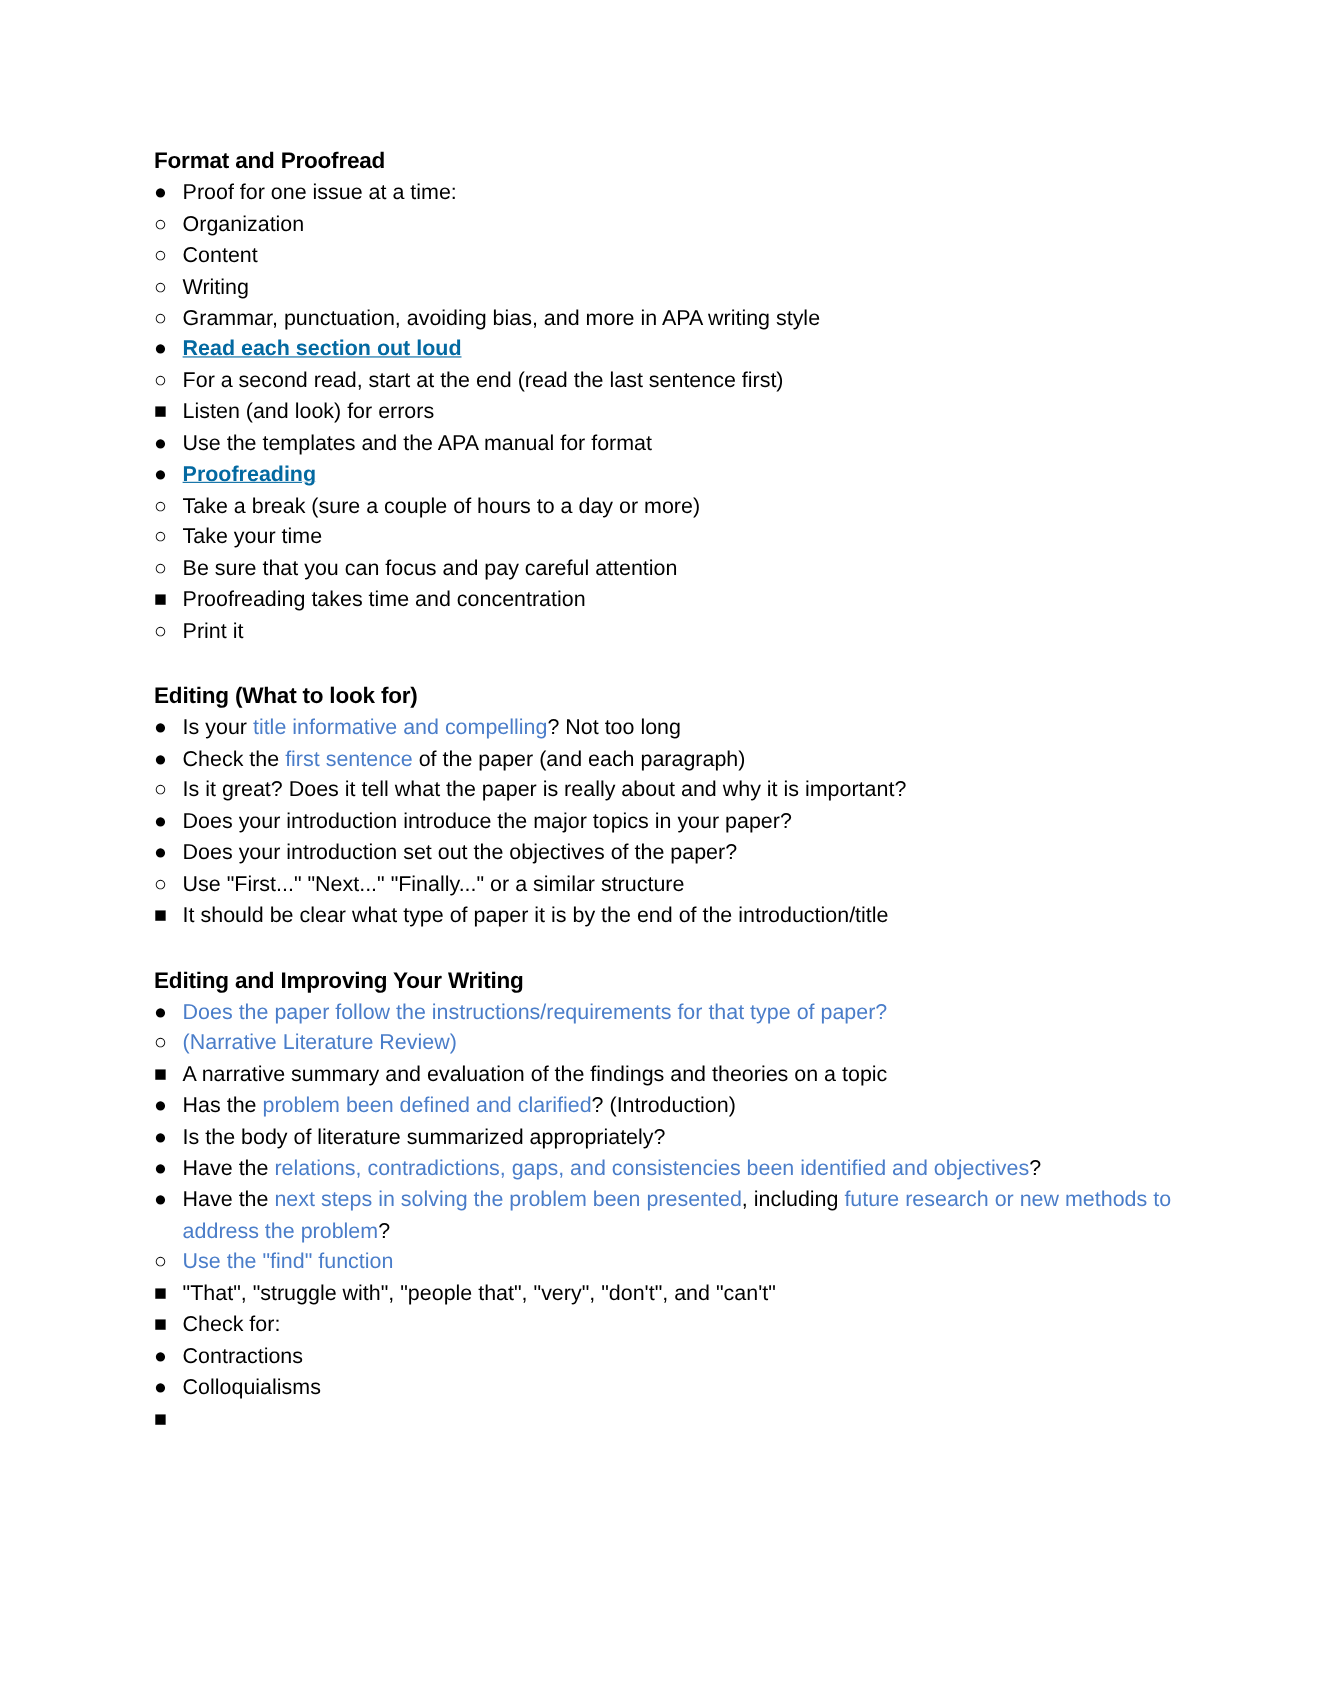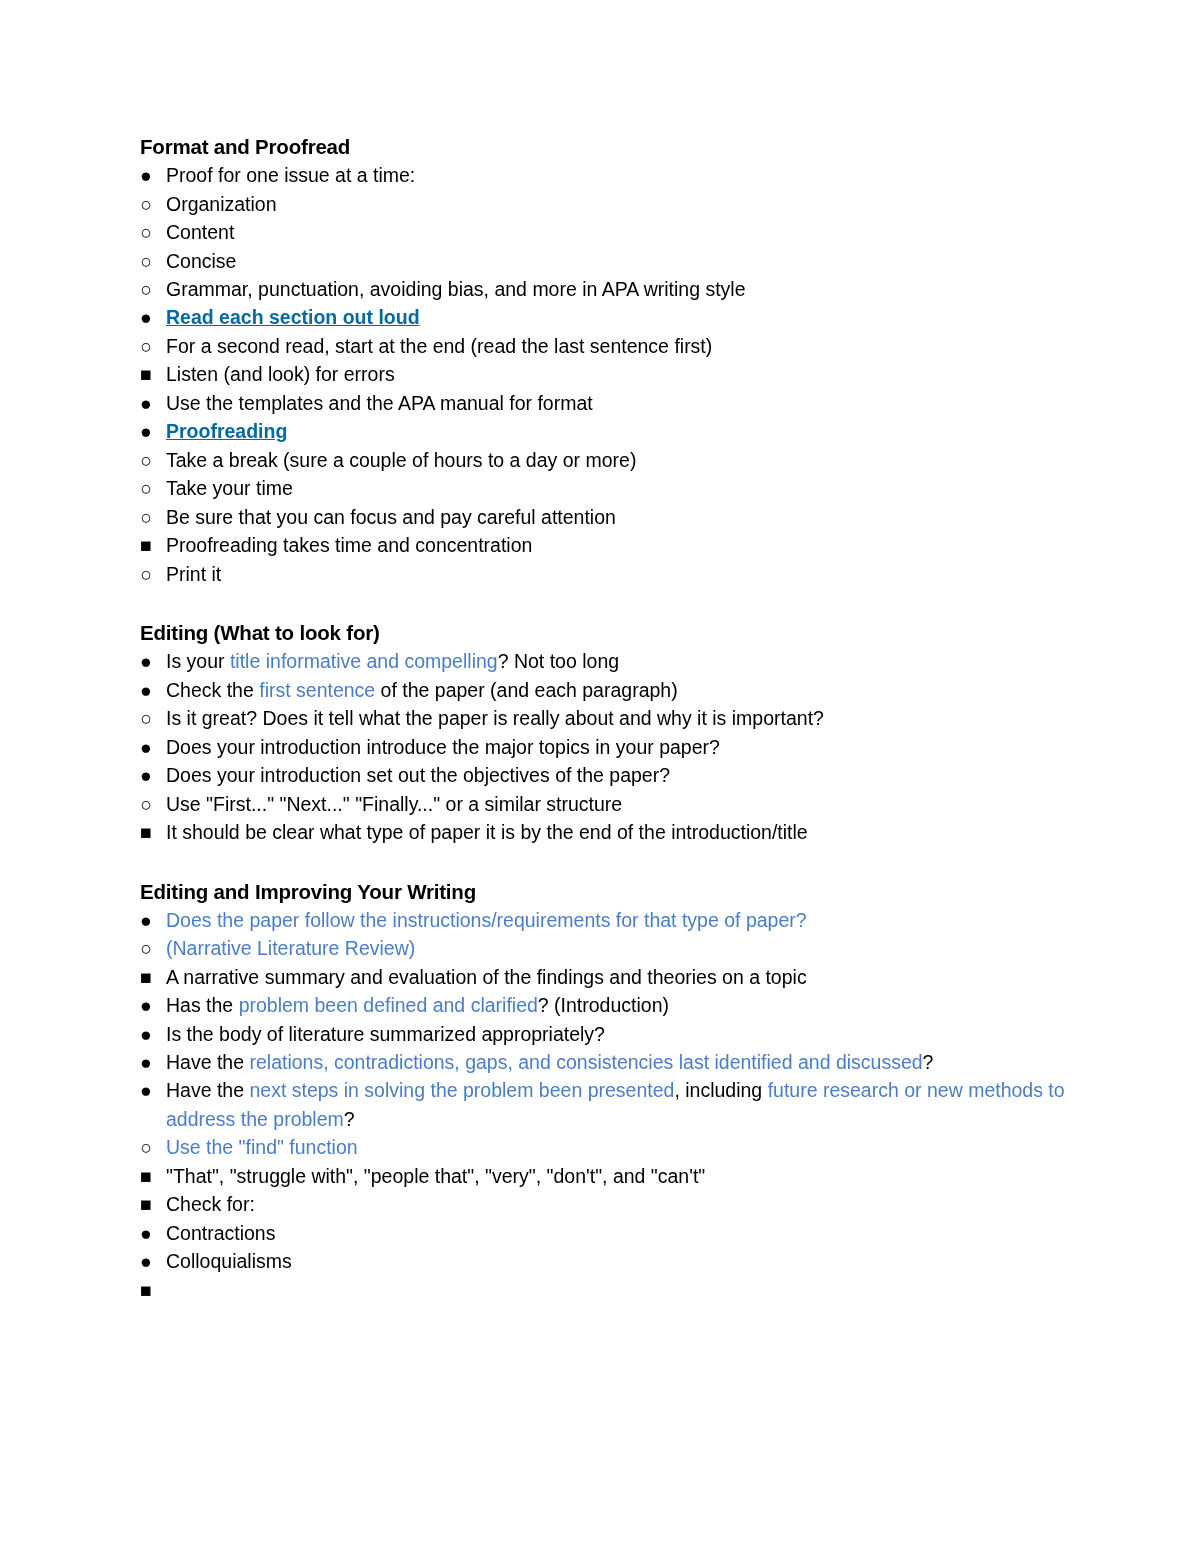--- a/index.html
+++ b/index.html
@@ -85,21 +85,21 @@
 <body>
 
 <div class="page">
   <div class="content" id="doc-root">
       <div class="section-block">
         <h2 class="section">Format and Proofread</h2>
         <ul>
           <li class="item lvl1"><span class="bullet disc">●</span><span class="txt">Proof for one issue at a time:</span></li>
           <li class="item lvl2"><span class="bullet circ">○</span><span class="txt">Organization</span></li>
           <li class="item lvl2"><span class="bullet circ">○</span><span class="txt">Content</span></li>
-          <li class="item lvl2"><span class="bullet circ">○</span><span class="txt">Concise</span></li>
+          <li class="item lvl2"><span class="bullet circ">○</span><span class="txt">Writing</span></li>
           <li class="item lvl2"><span class="bullet circ">○</span><span class="txt">Grammar, punctuation, avoiding bias, and more in APA writing style</span></li>
           <li class="item lvl1"><span class="bullet disc">●</span><span class="txt bluelink">Read each section out loud</span></li>
           <li class="item lvl2"><span class="bullet circ">○</span><span class="txt">For a second read, start at the end (read the last sentence first)</span></li>
           <li class="item lvl3"><span class="bullet sq">■</span><span class="txt">Listen (and look) for errors</span></li>
           <li class="item lvl1"><span class="bullet disc">●</span><span class="txt">Use the templates and the APA manual for format</span></li>
           <li class="item lvl1"><span class="bullet disc">●</span><span class="txt bluelink">Proofreading</span></li>
           <li class="item lvl2"><span class="bullet circ">○</span><span class="txt">Take a break (sure a couple of hours to a day or more)</span></li>
           <li class="item lvl2"><span class="bullet circ">○</span><span class="txt">Take your time</span></li>
           <li class="item lvl2"><span class="bullet circ">○</span><span class="txt">Be sure that you can focus and pay careful attention</span></li>
           <li class="item lvl3"><span class="bullet sq">■</span><span class="txt">Proofreading takes time and concentration</span></li>
@@ -121,21 +121,21 @@
       </div>
       <div class="gap"></div>
       <div class="section-block">
         <h2 class="section">Editing and Improving Your Writing</h2>
         <ul>
           <li class="item lvl1"><span class="bullet disc">●</span><span class="txt blue">Does the paper follow the instructions/requirements for that type of paper?</span></li>
           <li class="item lvl2"><span class="bullet circ">○</span><span class="txt blue">(Narrative Literature Review)</span></li>
           <li class="item lvl3"><span class="bullet sq">■</span><span class="txt">A narrative summary and evaluation of the findings and theories on a topic</span></li>
           <li class="item lvl4"><span class="bullet smalldisc">●</span><span class="txt">Has the </span><span class="txt blue">problem been defined and clarified</span><span class="txt">? (Introduction)</span></li>
           <li class="item lvl4"><span class="bullet smalldisc">●</span><span class="txt">Is the body of literature summarized appropriately?</span></li>
-          <li class="item lvl4"><span class="bullet smalldisc">●</span><span class="txt">Have the </span><span class="txt blue">relations, contradictions, gaps, and consistencies last identified and discussed</span><span class="txt">?</span></li>
+          <li class="item lvl4"><span class="bullet smalldisc">●</span><span class="txt">Have the </span><span class="txt blue">relations, contradictions, gaps, and consistencies been identified and objectives</span><span class="txt">?</span></li>
           <li class="item lvl4"><span class="bullet smalldisc">●</span><span class="txt">Have the </span><span class="txt blue">next steps in solving the problem been presented</span><span class="txt">, including </span><span class="txt blue">future research or new methods to address the problem</span><span class="txt">?</span></li>
           <li class="item lvl2"><span class="bullet circ">○</span><span class="txt blue">Use the "find" function</span></li>
           <li class="item lvl3"><span class="bullet sq">■</span><span class="txt">"That", "struggle with", "people that", "very", "don't", and "can't"</span></li>
           <li class="item lvl3"><span class="bullet sq">■</span><span class="txt">Check for:</span></li>
           <li class="item lvl4"><span class="bullet smalldisc">●</span><span class="txt">Contractions</span></li>
           <li class="item lvl4"><span class="bullet smalldisc">●</span><span class="txt">Colloquialisms</span></li>
           <li class="item lvl3"><span class="bullet sq">■</span></li>
         </ul>
       </div>
     </div>

